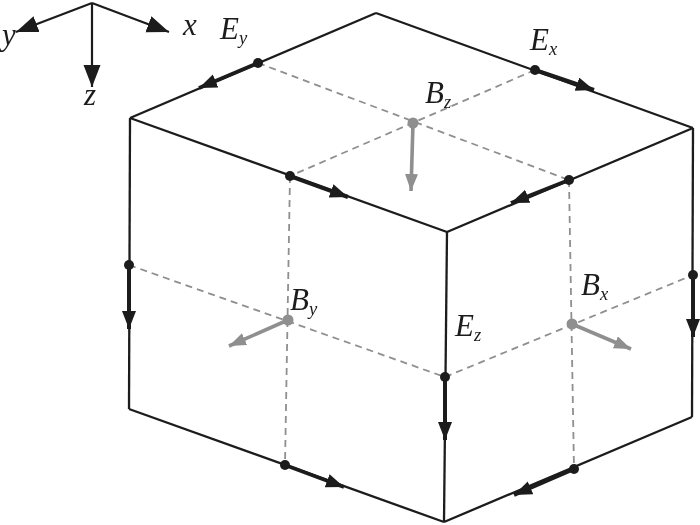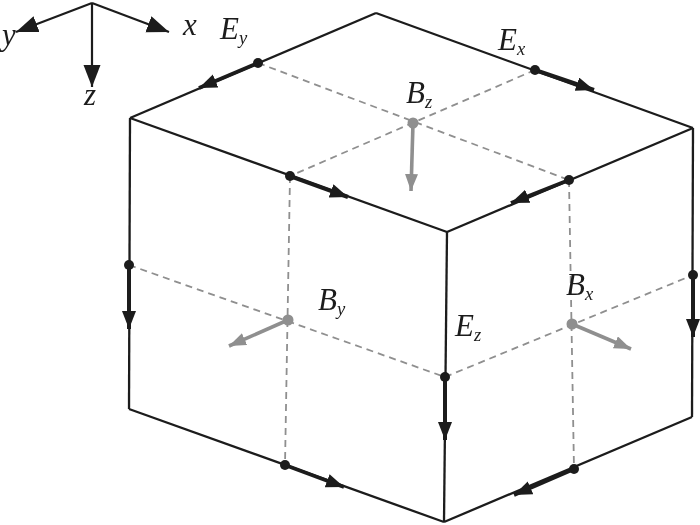--- a/index.html
+++ b/index.html
@@ -123,19 +123,19 @@
       <line class="axisline" x1="92" y1="3" x2="169" y2="32" marker-end="url(#ah-axis)"></line>
       <line class="axisline" x1="92" y1="3" x2="92" y2="87" marker-end="url(#ah-axis)"></line>
     </g>
   </svg>
 
   <div class="lbl" style="left:2px;top:19px"><span>y</span></div>
   <div class="lbl" style="left:183px;top:9px"><span>x</span></div>
   <div class="lbl" style="left:84px;top:79px"><span>z</span></div>
 
   <div class="lbl" style="left:220px;top:13px"><span>E</span><sub>y</sub></div>
-  <div class="lbl" style="left:498px;top:24px"><span>E</span><sub>x</sub></div>
-  <div class="lbl" style="left:406px;top:77px"><span>B</span><sub>z</sub></div>
-  <div class="lbl" style="left:318px;top:284px"><span>B</span><sub>y</sub></div>
-  <div class="lbl" style="left:566px;top:269px"><span>B</span><sub>x</sub></div>
+  <div class="lbl" style="left:530px;top:24px"><span>E</span><sub>x</sub></div>
+  <div class="lbl" style="left:425px;top:77px"><span>B</span><sub>z</sub></div>
+  <div class="lbl" style="left:290px;top:284px"><span>B</span><sub>y</sub></div>
+  <div class="lbl" style="left:581px;top:269px"><span>B</span><sub>x</sub></div>
   <div class="lbl" style="left:455px;top:310px"><span>E</span><sub>z</sub></div>
 
 </div>
 
 </body></html>

